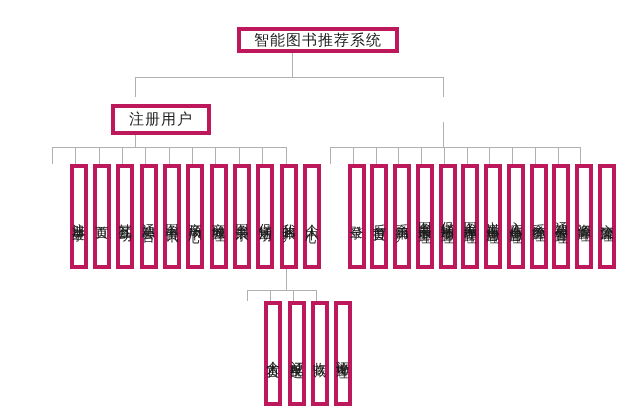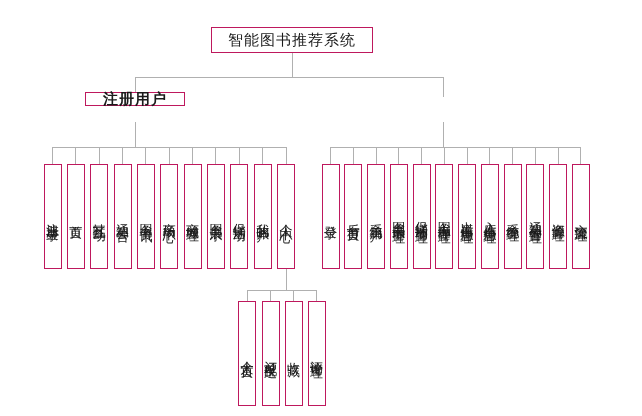--- a/index.html
+++ b/index.html
@@ -19,26 +19,27 @@
     position: absolute;
     left: 0;
     top: 0;
     width: 642px;
     height: 416px;
   }
   .node {
     position: absolute;
     box-sizing: border-box;
     background: #ffffff;
-    border: 1px solid #be185d;
+    border: 4px solid #be185d;
     color: #1a1a1a;
     display: flex;
     align-items: center;
     justify-content: center;
     line-height: 1;
+    margin-left: 26px;
   }
   .hnode {
     font-size: 15px;
     letter-spacing: 1px;
     white-space: nowrap;
   }
   .vnode {
     writing-mode: vertical-rl;
     text-orientation: upright;
     font-size: 13px;
@@ -49,21 +50,21 @@
 </head>
 <body>
 
 <div id="stage">
   <svg id="connectors" width="642" height="416" viewBox="0 0 642 416" shape-rendering="crispEdges">
     <path id="connector-path" fill="none" stroke-width="1" stroke="#b0b0b0" d="M292 53 L292 77 M135 77 L443.5 77 M135 77 L135 97 M443.5 77 L443.5 97 M135 122 L135 147 M52.5 147 L286 147 M52.5 147 L52.5 164 M75.85 147 L75.85 164 M99.2 147 L99.2 164 M122.55000000000001 147 L122.55000000000001 164 M145.9 147 L145.9 164 M169.25 147 L169.25 164 M192.60000000000002 147 L192.60000000000002 164 M215.95000000000002 147 L215.95000000000002 164 M239.3 147 L239.3 164 M262.65 147 L262.65 164 M286 147 L286 164 M443.5 122 L443.5 147 M330.5 147 L580.97 147 M330.5 147 L330.5 164 M353.27 147 L353.27 164 M376.04 147 L376.04 164 M398.81 147 L398.81 164 M421.58 147 L421.58 164 M444.35 147 L444.35 164 M467.12 147 L467.12 164 M489.89 147 L489.89 164 M512.66 147 L512.66 164 M535.4300000000001 147 L535.4300000000001 164 M558.2 147 L558.2 164 M580.97 147 L580.97 164 M286 269 L286 290 M247 290 L316.5 290 M247 290 L247 301 M270.5 290 L270.5 301 M293.5 290 L293.5 301 M316.5 290 L316.5 301"></path>
   </svg>
 
   <div class="node hnode" id="node-root" style="left:211px; top:27px; width:162px; height:26px;">智能图书推荐系统</div>
 
-  <div class="node hnode" id="node-branch-0" style="left:85px; top:92px; width:100px; height:14px;font-weight:bold;">注册用户</div>
+  <div class="node hnode" id="node-branch-0" style="left:85px; top:104px; width:100px; height:31px;">注册用户</div>
 
 
   <div id="leaves">
       <div class="node vnode" style="left: 43.5px; top: 164px; width: 18px; height: 105px;">注册登录</div>
       <div class="node vnode" style="left: 66.85px; top: 164px; width: 18px; height: 105px;">首页</div>
       <div class="node vnode" style="left: 90.2px; top: 164px; width: 18px; height: 105px;">社区互动</div>
       <div class="node vnode" style="left: 113.55px; top: 164px; width: 18px; height: 105px;">通知公告</div>
       <div class="node vnode" style="left: 136.9px; top: 164px; width: 18px; height: 105px;">图书资讯</div>
       <div class="node vnode" style="left: 160.25px; top: 164px; width: 18px; height: 105px;">商场中心</div>
       <div class="node vnode" style="left: 183.6px; top: 164px; width: 18px; height: 105px;">商城管理</div>

